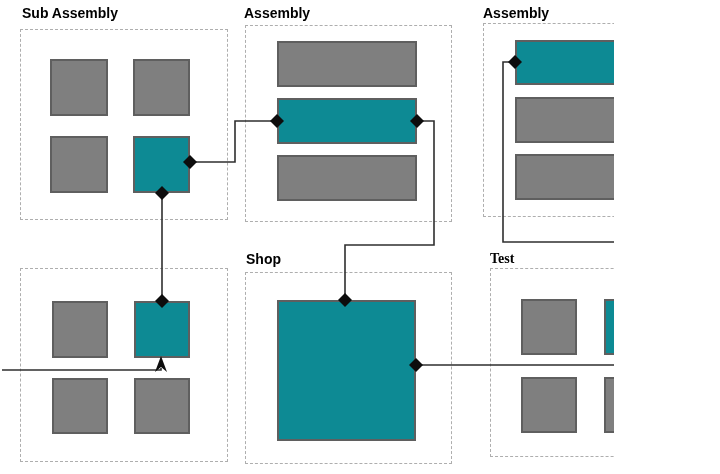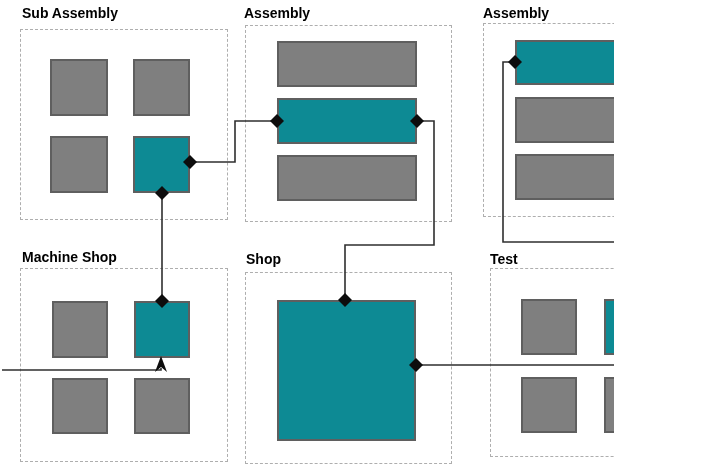--- a/index.html
+++ b/index.html
@@ -62,32 +62,31 @@
   <div class="block gray" style="left:277px;top:41px;width:140px;height:46px;"></div>
   <div class="block teal" style="left:277px;top:98px;width:140px;height:46px;"></div>
   <div class="block gray" style="left:277px;top:155px;width:140px;height:46px;"></div>
 
   <h2 class="station-label" style="left:483px;top:5px;">Assembly</h2>
   <div class="boundary" style="left:483px;top:23px;width:207px;height:194px;"></div>
   <div class="block teal" style="left:515px;top:40px;width:140px;height:45px;"></div>
   <div class="block gray" style="left:515px;top:97px;width:140px;height:46px;"></div>
   <div class="block gray" style="left:515px;top:154px;width:140px;height:46px;"></div>
 
-  <h2 class="station-label" style="left:22px;top:249px;">Machine Shop</h2>
   <div class="boundary" style="left:20px;top:268px;width:208px;height:194px;"></div>
   <div class="block gray" style="left:52px;top:301px;width:56px;height:57px;"></div>
   <div class="block teal" style="left:134px;top:301px;width:56px;height:57px;"></div>
   <div class="block gray" style="left:52px;top:378px;width:56px;height:56px;"></div>
   <div class="block gray" style="left:134px;top:378px;width:56px;height:56px;"></div>
 
   <h2 class="station-label" style="left:246px;top:251px;">Shop</h2>
   <div class="boundary" style="left:245px;top:272px;width:207px;height:192px;"></div>
   <div class="block teal" style="left:277px;top:300px;width:139px;height:141px;"></div>
 
-  <h2 class="station-label" style="left:490px;top:251px;">Test</h2>
+  <h2 class="station-label" style="left:490px;top:251px;font-family:Liberation Serif, serif;">Test</h2>
   <div class="boundary" style="left:490px;top:268px;width:204px;height:189px;"></div>
   <div class="block gray" style="left:521px;top:299px;width:56px;height:56px;"></div>
   <div class="block teal" style="left:604px;top:299px;width:56px;height:56px;"></div>
   <div class="block gray" style="left:521px;top:377px;width:56px;height:56px;"></div>
   <div class="block gray" style="left:604px;top:377px;width:56px;height:56px;"></div>
 
   <svg class="connectors" width="720" height="474" viewBox="0 0 720 474">
     <g stroke="var(--connector-line,#2f2f2f)" stroke-width="1.6" fill="none">
       <polyline points="2,370 161,370 161,368"></polyline>
       <polyline points="162,193 162,301"></polyline>

